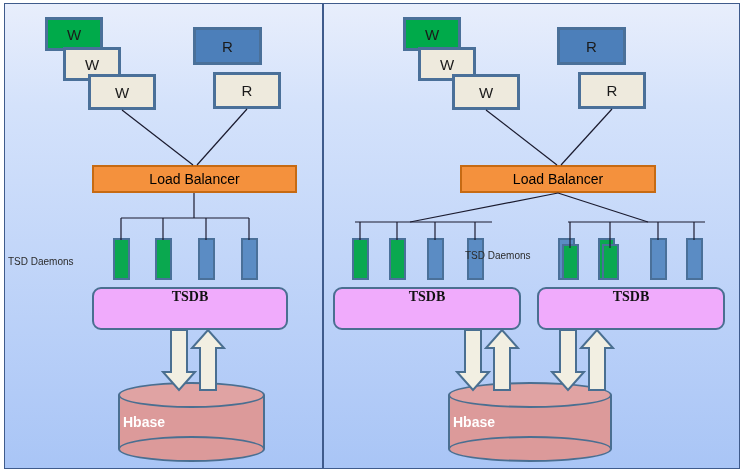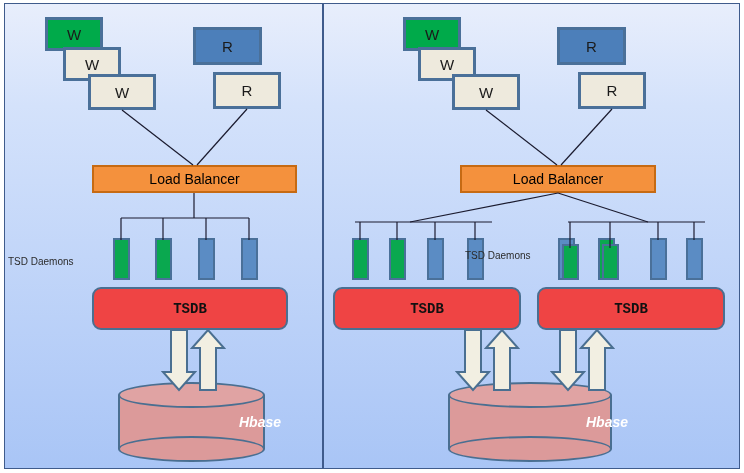--- a/index.html
+++ b/index.html
@@ -86,30 +86,29 @@
     position: absolute;
     font-size: 10px;
     color: #2b2b2b;
     white-space: nowrap;
     font-family: "Liberation Sans", sans-serif;
   }
   
   .tsdb {
     position: absolute;
     box-sizing: border-box;
-    background: #ef4444;
+    background: #f0abfc;
     border: 2px solid #4a6f91;
     border-radius: 9px;
     display: flex;
-    align-items: center;
     justify-content: center;
     font-size: 14px;
     font-weight: bold;
     color: #111111;
-    font-family: Liberation Mono, monospace;
+    font-family: Liberation Serif, serif;
   }
   
   .cyl {
     position: absolute;
   }
   .cyl .body {
     position: absolute;
     left: 0;
     top: 13px;
     width: 100%;
@@ -136,31 +135,30 @@
     top: 0;
     width: 100%;
     height: 26px;
     background: #e0a3a3;
     border: 2px solid #4a6f91;
     border-radius: 50%;
     box-sizing: border-box;
   }
   .cyl .cyl-label {
     position: absolute;
-    left: 16px;
+    left: 5px;
     top: 50%;
     width: 100%;
     transform: translateY(-50%);
-    text-align: right;
+    text-align: left;
     color: #ffffff;
     font-size: 14px;
     font-weight: bold;
     font-family: "Liberation Sans", sans-serif;
     z-index: 3;
-    font-style: italic;
   }
 </style>
 </head>
 <body>
 
 <div id="canvas">
   <div class="frame"></div>
   <div class="divider"></div>
 
   <div class="card green" style="left:45px;  top:17px; width:58px; height:34px;">

